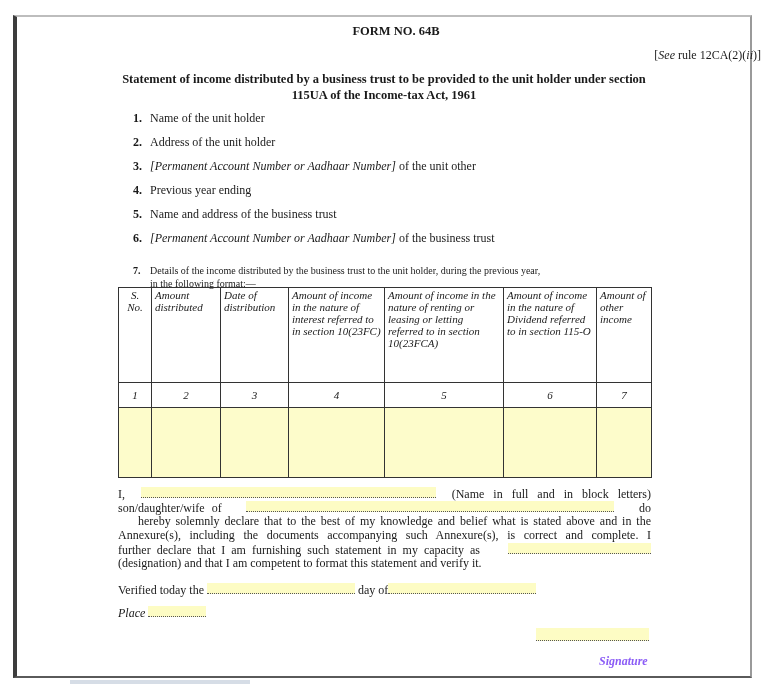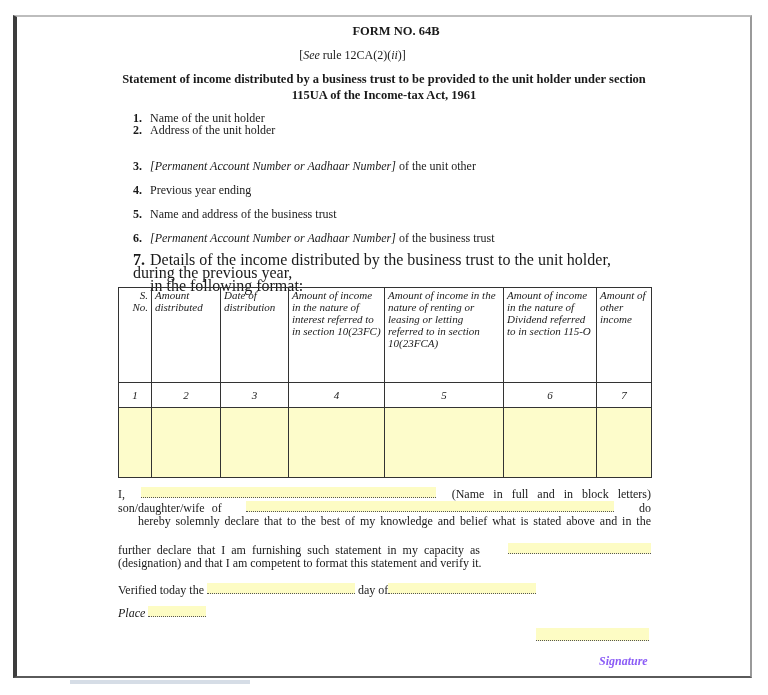--- a/index.html
+++ b/index.html
@@ -15,43 +15,43 @@
     border-bottom: 2px solid #5a5a5a;
     border-left: 4px solid #3d3d3d;
     box-sizing: border-box;
   }
   .bottom-strip {
     position: absolute; left: 70px; top: 680px; width: 180px; height: 4px;
     background: #d6dde6;
   }
   .abs { position: absolute; white-space: nowrap; }
   .title { left: 12px; width: 768px; text-align: center; top: 24px; font-weight: bold; font-size: 12.5px; }
-  .subtitle { left: 0; width: 705px; text-align: center; top: 48px; font-size: 12px; }
+  .subtitle { left: 0; width: 761px; text-align: right; top: 48px; font-size: 12px; }
   .subtitle i { font-style: italic; }
   .heading { left: 0; width: 768px; text-align: center; font-weight: bold; font-size: 12.5px; line-height: 15px; }
   .item { left: 133px; font-size: 12px; }
   .item .num { font-weight: bold; display: inline-block; width: 17px; }
   .item i { font-style: italic; }
-  .item7 { left: 133px; top: 253px; font-size: 16px; line-height: 13px; white-space: normal; width: 520px; }
+  .item7 { left: 133px; top: 264px; font-size: 10px; line-height: 13px; white-space: normal; width: 520px; }
   .item7 .num { font-weight: bold; display: inline-block; width: 17px; }
   .item7 .cont { padding-left: 17px; display: block; }
 
   table.grid {
     position: absolute; left: 118px; top: 287px; width: 533px;
     border-collapse: collapse; table-layout: fixed;
     font-size: 11px; font-style: italic;
   }
   table.grid td, table.grid th {
     border: 1.3px solid #333; padding: 1px 3px; vertical-align: top;
     font-weight: normal; line-height: 12px; text-align: left;
   }
   table.grid tr.hdr th { height: 92px; }
   table.grid tr.nums td { height: 22px; text-align: center; vertical-align: middle; }
   table.grid tr.entry td { height: 67px; background: #fdfccb; }
-  table.grid th.c1 { text-align: right; font-style: italic; }
+  table.grid th.c1 { text-align: center; font-style: italic; }
 
   .para { left: 118px; width: 533px; font-size: 12px; line-height: 13.5px; }
   .fill { background: #fdfcc4; border-bottom: 1px dotted #555; display: inline-block; height: 10px; vertical-align: baseline; }
   .just { text-align: justify; white-space: normal; }
   .row { display: flex; justify-content: space-between; align-items: baseline; }
   .sig-fill { left: 536px; top: 628px; width: 113px; height: 12px; background: #fdfcc4; border-bottom: 1px dotted #555; }
   .sig-label { left: 599px; top: 654px; font-size: 12px; font-style: italic; font-weight: bold; color: #8b5cf6; }
 </style>
 </head>
 <body>
@@ -62,21 +62,21 @@
 <div class="abs title">FORM NO. 64B</div>
 <div class="abs subtitle">
   <span>[</span><i>See</i><span> rule 12CA(2)(</span><i>ii</i><span>)]</span>
 </div>
 <div class="abs heading" style="top:72px;">Statement of income distributed by a business trust to be provided to the unit holder under section</div>
 <div class="abs heading" style="top:88px;">115UA of the Income-tax Act, 1961</div>
 
 <div class="abs item" style="top:111px;">
   <span class="num">1.</span><span>Name of the unit holder</span>
 </div>
-<div class="abs item" style="top:123px;">
+<div class="abs item" style="top:135px;">
   <span class="num">2.</span><span>Address of the unit holder</span>
 </div>
 <div class="abs item" style="top:159px;">
   <span class="num">3.</span><i>[Permanent Account Number or Aadhaar Number]</i><span> of the unit other</span>
 </div>
 <div class="abs item" style="top:183px;">
   <span class="num">4.</span><span>Previous year ending</span>
 </div>
 <div class="abs item" style="top:207px;">
   <span class="num">5.</span><span>Name and address of the business trust</span>
@@ -135,20 +135,21 @@
   <span class="fill" style="width:295px;"></span>
   <span style="word-spacing:6px;">(Name in full and in block letters)</span>
 </div>
 <div class="abs para row" style="top:501px;">
   <span style="word-spacing:4px;">son/daughter/wife of</span>
   <span class="fill" style="width:368px;"></span>
   <span>do</span>
 </div>
 <div class="abs para just" style="top:515px;">
   <div style="text-align:justify; text-align-last:justify;padding-left:20px;">hereby solemnly declare that to the best of my knowledge and belief what is stated above and in the</div>
+  <div style="text-align:justify; text-align-last:justify;">Annexure(s), including the documents accompanying such Annexure(s), is correct and complete. I</div>
 </div>
 <div class="abs para row" style="top:543px;">
   <span style="word-spacing:3px;text-align:right;">further declare that I am furnishing such statement in my capacity as</span>
   <span class="fill" style="width:143px;"></span>
 </div>
 <div class="abs para" style="top:557px;">(designation) and that I am competent to format this statement and verify it.</div>
 
 <div class="abs para" style="top:583px;">
   <span>Verified today the</span>
   <span class="fill" style="width:148px;"></span>

